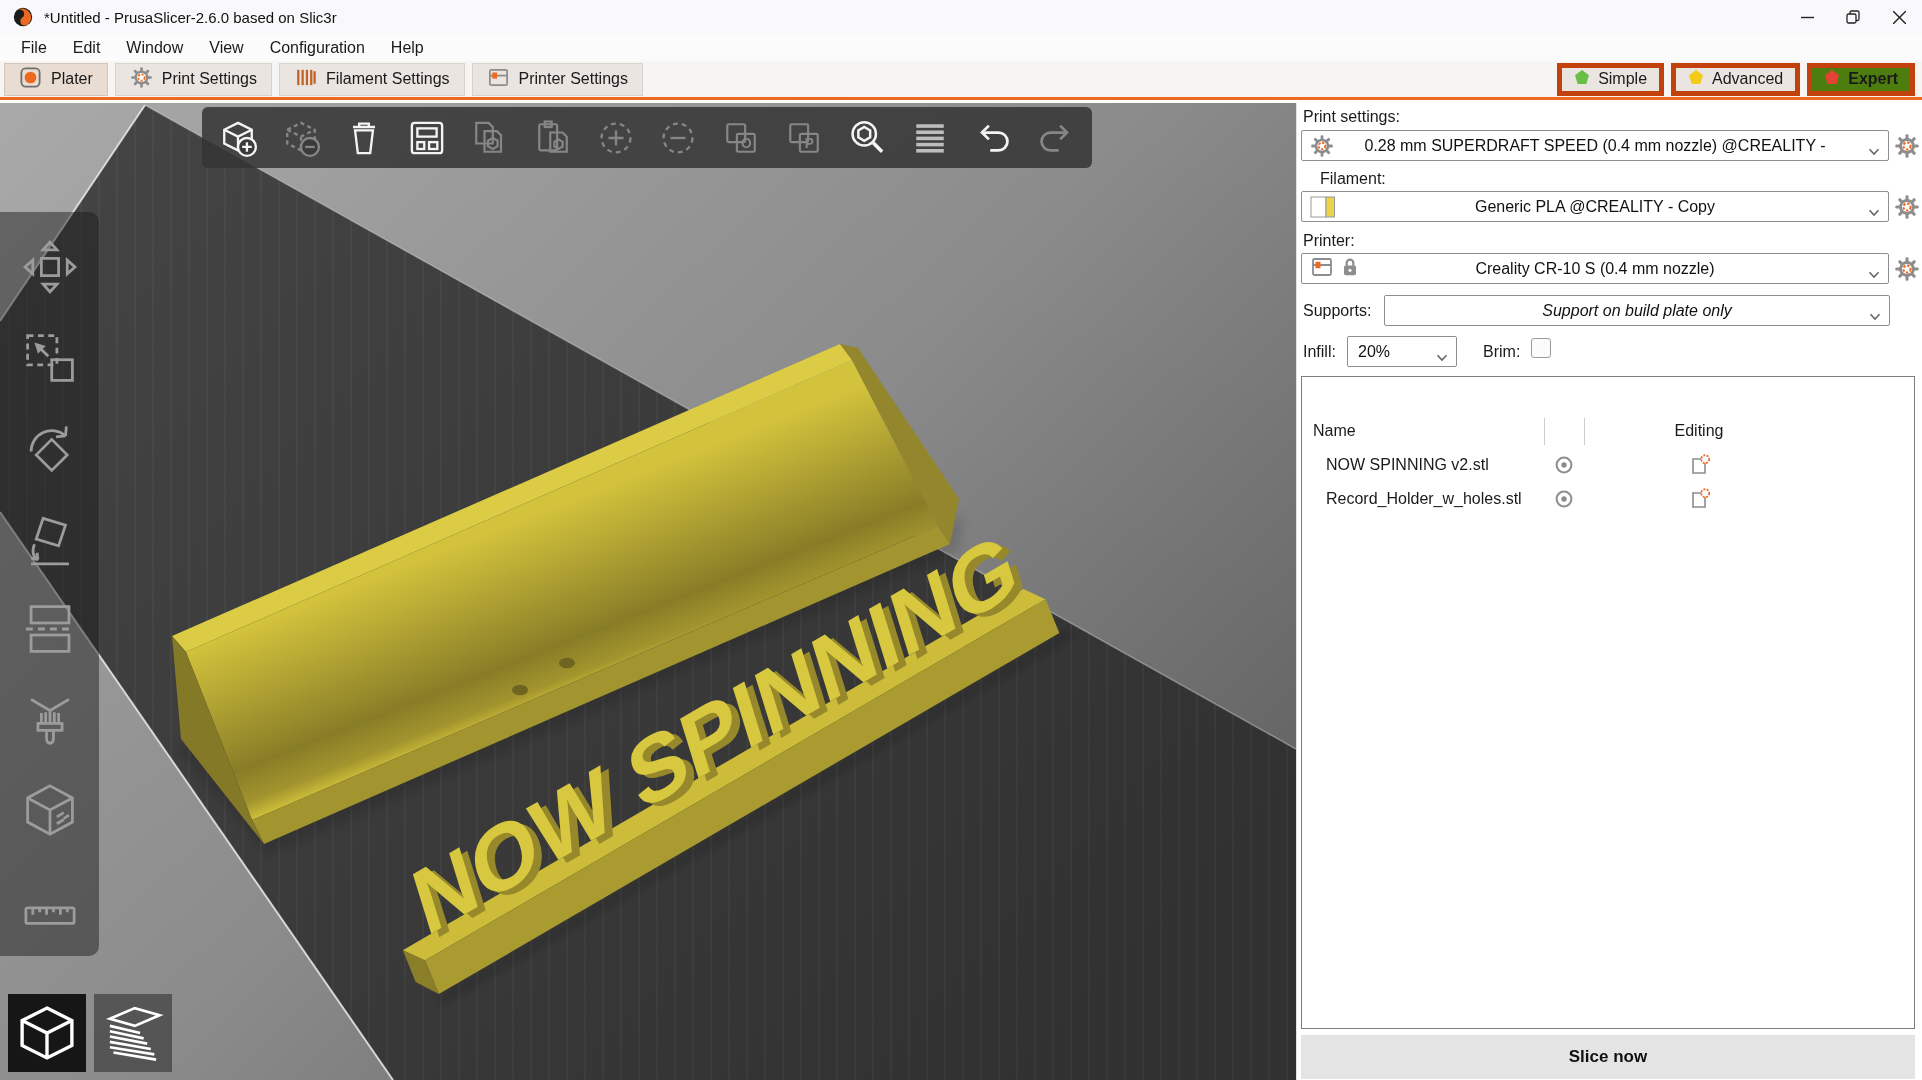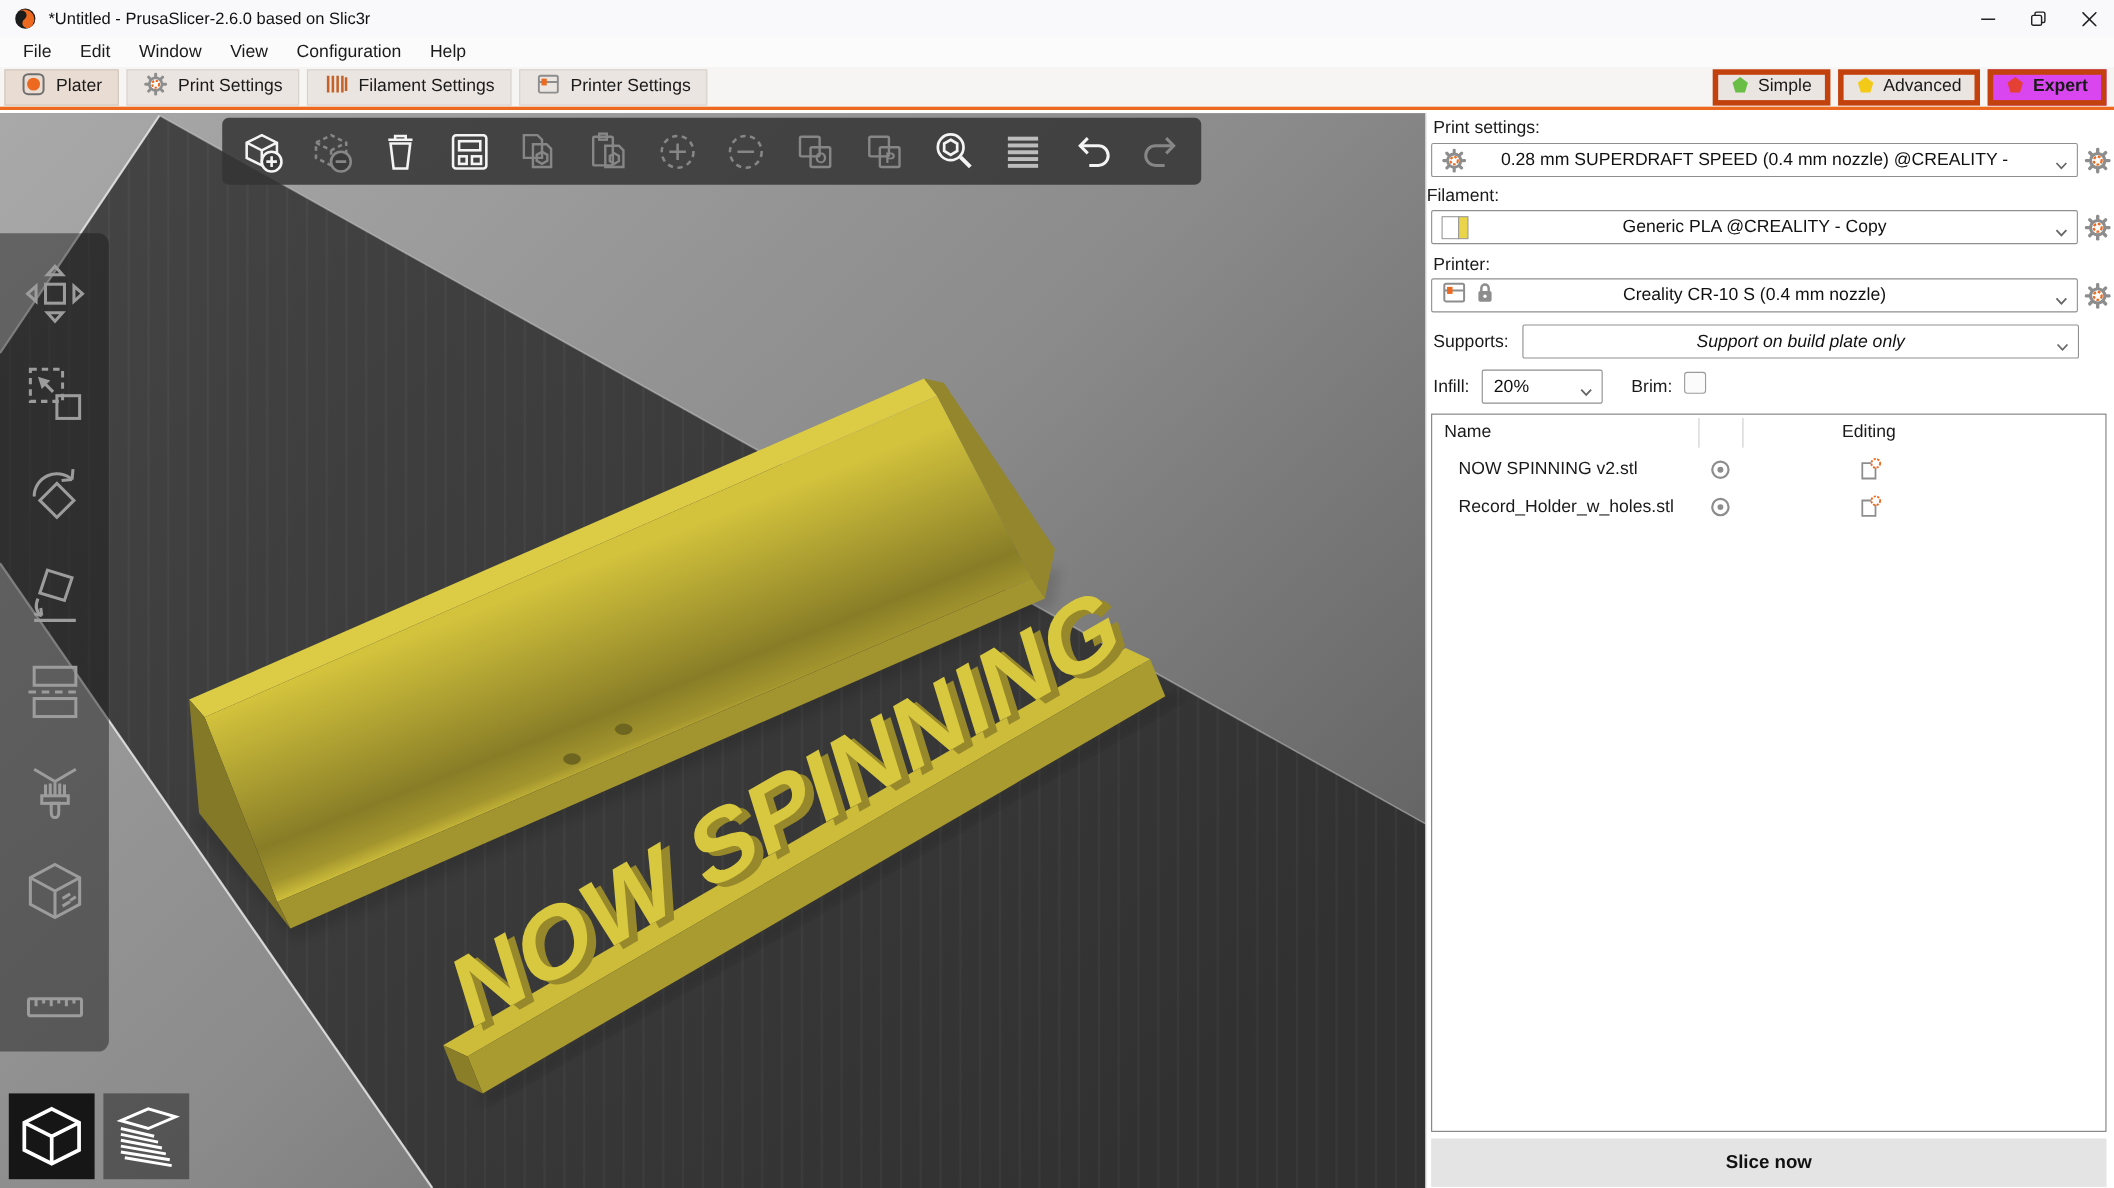--- a/index.html
+++ b/index.html
@@ -19,21 +19,21 @@
 
   
   .tabbar{height:39px;background:#f6f5f3;border-bottom:3px solid #ed691f;
           display:flex;align-items:center;padding:0 4px;box-sizing:border-box;}
   .tab{display:flex;align-items:center;gap:9px;height:33px;padding:0 14px;margin-right:7px;
        background:#eae5e1;border:1px solid #d8d2cc;font-size:16px;box-sizing:border-box;cursor:pointer;}
   .tab.active{background:#e9dcd2;border-color:#cfc6bd;}
   .modes{margin-left:auto;display:flex;gap:7px;margin-right:3px;}
   .mode{display:flex;align-items:center;gap:8px;height:33px;padding:0 12px;background:#eae5e1;
         border:5px solid #c2410c;font-size:16px;box-sizing:border-box;cursor:pointer;}
-  .mode.active{font-weight:bold;background:#d946ef;text-align:right;}
+  .mode.active{font-weight:bold;background:#4d7c0f;text-align:right;}
   .m-simple{color:#6abe45;} .m-adv{color:#f2ca17;} .m-exp{color:#e44033;}
 
   
   .main{position:absolute;top:103px;left:0;width:1922px;height:977px;display:flex;}
   .viewport{position:relative;width:1296px;height:977px;background:#7b7b7b;flex:none;}
   .scene{position:absolute;left:0;top:0;}
 
   
   .ttb{position:absolute;left:202px;top:4px;width:890px;height:61px;background:rgba(52,52,52,.85);
        border-radius:6px;display:flex;align-items:center;justify-content:space-between;
@@ -63,21 +63,21 @@
          display:flex;align-items:center;justify-content:center;font-size:16px;color:#111;
          box-sizing:border-box;white-space:nowrap;overflow:hidden;cursor:pointer;}
   .combo .cicon{position:absolute;left:8px;display:flex;align-items:center;gap:7px;}
   .combo .chev{position:absolute;right:8px;top:50%;margin-top:-4px;}
   .gearbtn{position:absolute;width:26px;height:26px;cursor:pointer;}
   .checkbox{position:absolute;width:20px;height:20px;border:1px solid #9a9a9a;border-radius:3px;
             background:#fbfbfb;box-sizing:border-box;cursor:pointer;}
 
   .list{position:absolute;left:4px;right:7px;top:273px;height:651px;border:1px solid #7d7d7d;
         background:#fff;font-size:16px;}
-  .lhead{position:relative;height:33px;}
+  .lhead{position:relative;height:33px;margin-top:38px;}
   .lhead .h-name{position:absolute;left:11px;top:7px;}
   .lhead .h-edit{position:absolute;left:326px;width:142px;top:7px;text-align:center;}
   .vsep{position:absolute;top:3px;bottom:3px;width:1px;background:#cdcdcd;}
   .lrow{position:relative;height:34px;}
   .lrow .r-name{position:absolute;left:24px;top:8px;white-space:nowrap;}
   .lrow .r-eye{position:absolute;left:252px;top:7px;width:20px;height:20px;cursor:pointer;}
   .lrow .r-edit{position:absolute;left:387px;top:6px;width:22px;height:22px;cursor:pointer;}
 
   .slice{position:absolute;left:4px;right:7px;top:932px;height:44px;background:#e4e4e4;
          display:flex;align-items:center;justify-content:center;font-weight:bold;font-size:17px;
@@ -472,21 +472,21 @@
       <span class="chev"><svg width="12" height="8">
             <use href="#i-chev"></use>
           </svg></span>
     </div>
     <div class="gearbtn" style="left:597px;top:30px;">
       <svg width="26" height="26" viewBox="0 0 24 24">
           <use href="#i-gear"></use>
         </svg>
     </div>
 
-    <span class="lbl" style="left:0;top:67px;">Filament:</span>
+    <span class="lbl" style="left:23px;top:67px;">Filament:</span>
     <div class="combo" style="left:4px;top:88px;width:588px;height:31px;">
       <span class="cicon">
         <svg width="26" height="22">
             <rect x="1" y="1" width="15" height="20" fill="#fff" stroke="#9a9a9a"></rect>
             <rect x="16" y="1" width="8.5" height="20" fill="#e9d44a" stroke="#9a9a9a"></rect>
           </svg>
       </span>
       <span>Generic PLA @CREALITY - Copy</span>
       <span class="chev"><svg width="12" height="8">
             <use href="#i-chev"></use>

